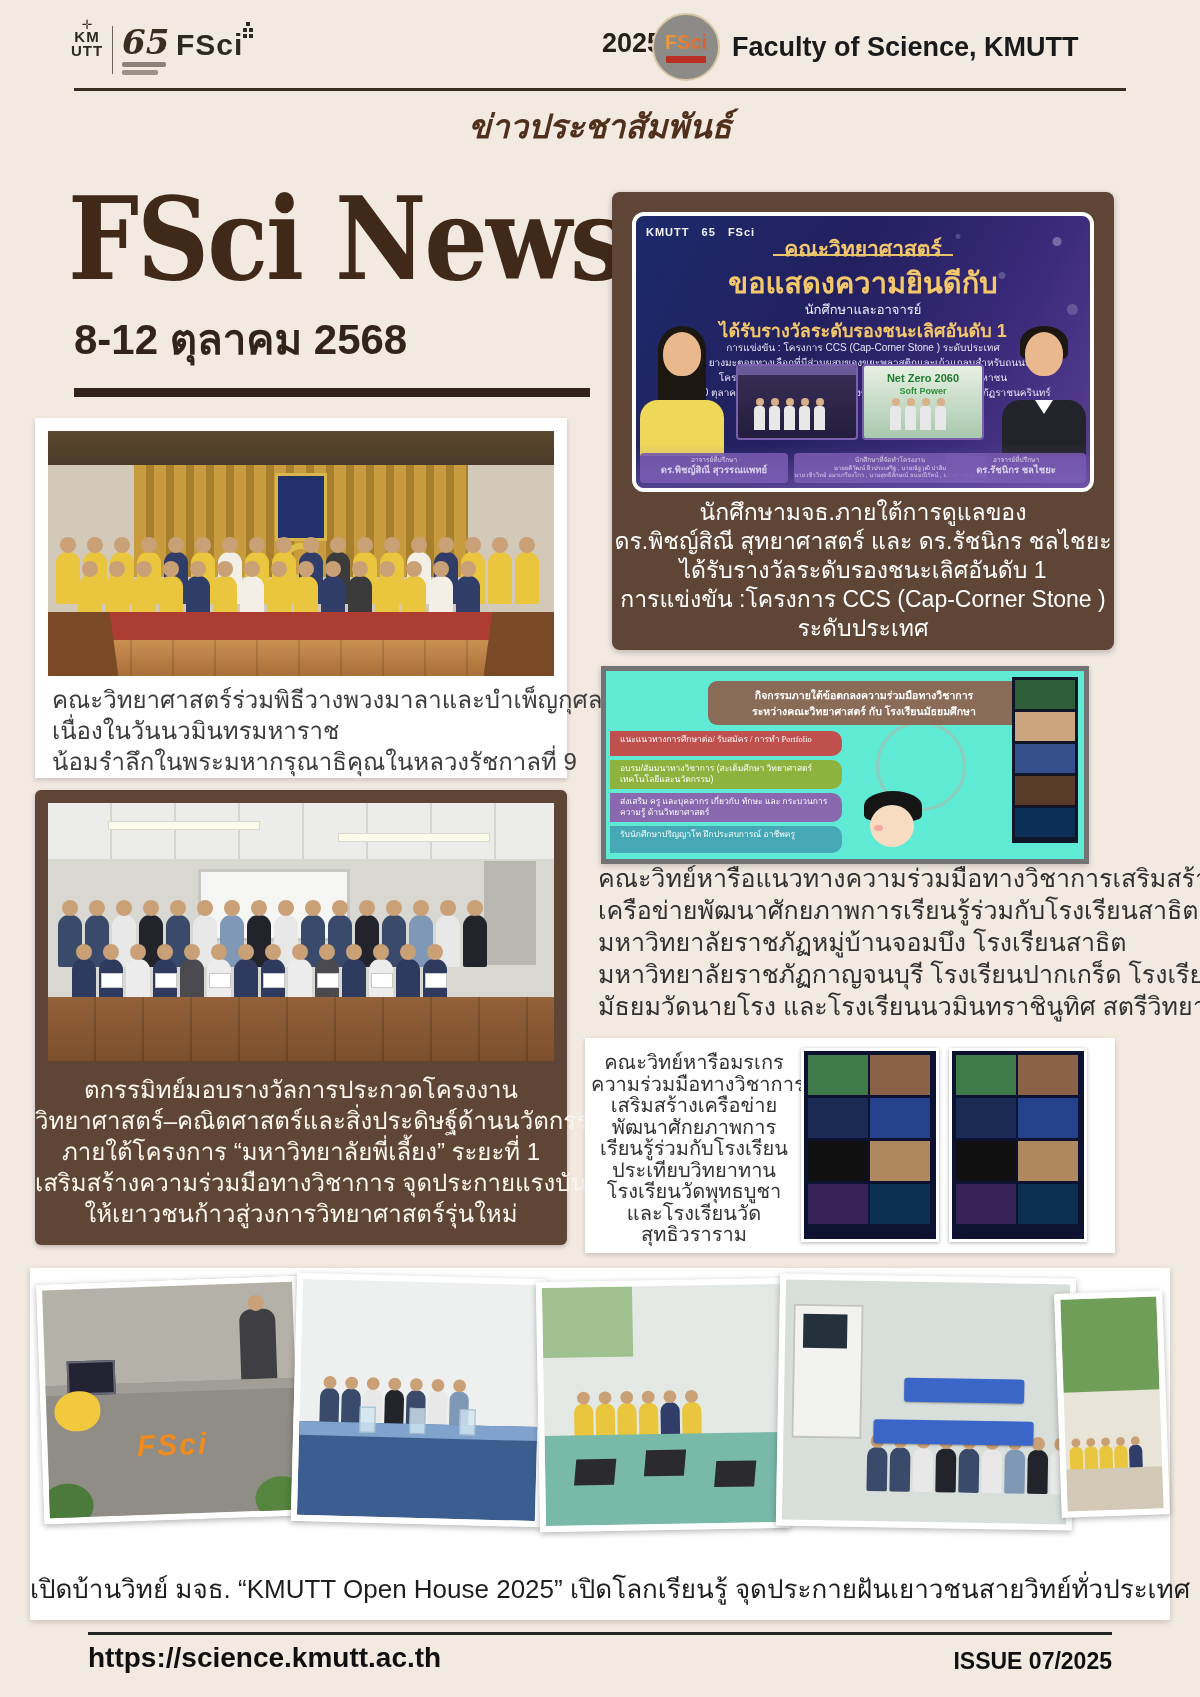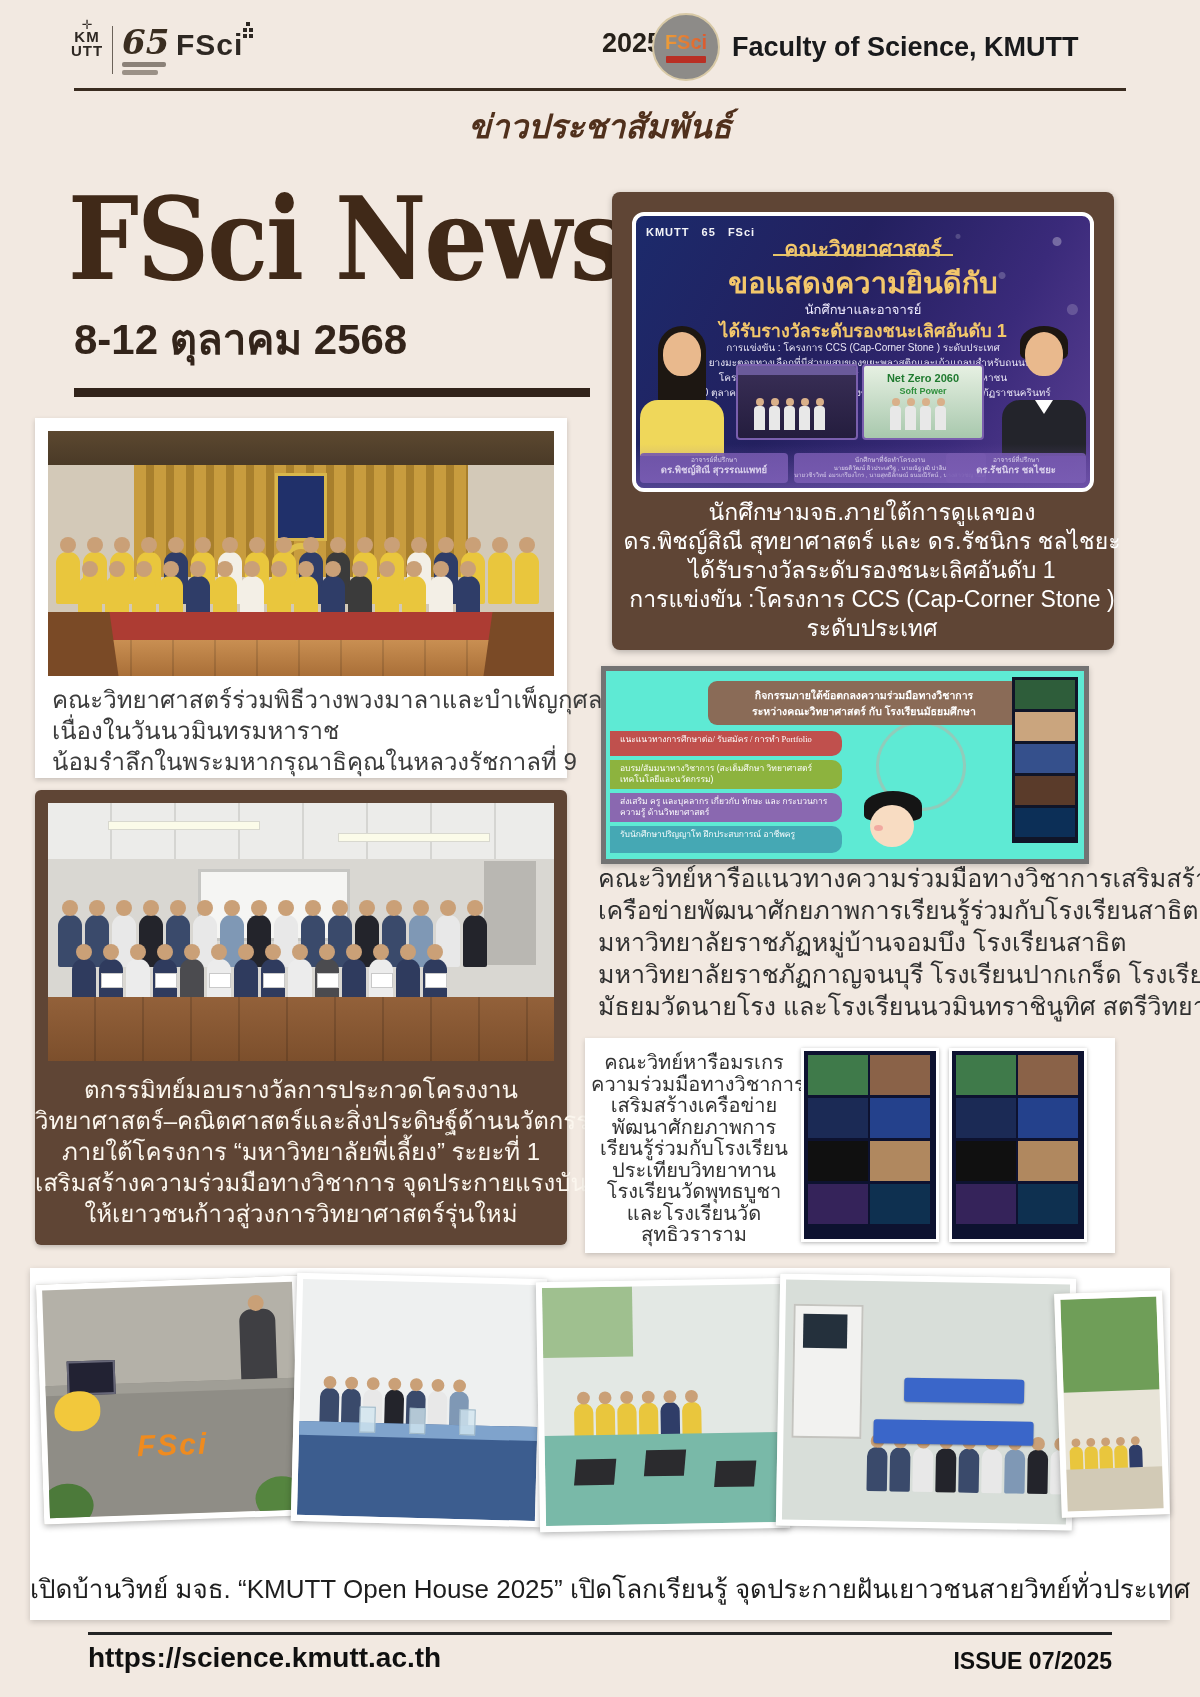--- a/index.html
+++ b/index.html
@@ -80,21 +80,21 @@
   .nz2{position:absolute;left:0;top:20px;width:100%;text-align:center;color:#2e8f3c;font-weight:bold;font-size:9px;}
   .tiny{position:absolute;display:flex;gap:4px;align-items:flex-end;}
   .tiny i{display:block;width:11px;height:24px;border-radius:4px 4px 0 0;background:#e8e8e8;position:relative;}
   .tiny i::before{content:"";position:absolute;top:-8px;left:2px;width:8px;height:8px;border-radius:50%;background:#d9b08a;}
   
   .bl{position:absolute;bottom:5px;height:30px;background:rgba(116,88,172,.9);border-radius:4px;
       color:#fff;text-align:center;overflow:hidden;}
   .bl .l1{display:block;font-size:6.5px;opacity:.85;margin-top:2px;}
   .bl .l2{display:block;font-size:9.5px;font-weight:bold;line-height:10px;}
   .bl .l3{display:block;font-size:6px;line-height:7px;}
-  #award-cap{left:0;top:306px;width:100%;text-align:center;color:#fff;font-size:23px;line-height:29px;margin-left:9px;}
+  #award-cap{left:0;top:306px;width:100%;text-align:center;color:#fff;font-size:23px;line-height:29px;}
 
   
   #story1{left:35px;top:418px;width:532px;height:360px;background:#fff;box-shadow:0 2px 5px rgba(0,0,0,.18);}
   #photo1{position:absolute;left:13px;top:13px;width:506px;height:245px;background:#d3c9b8;overflow:hidden;}
   #p1-beam{left:0;top:0;width:100%;height:34px;background:linear-gradient(#5c4830,#4a3a27);}
   #p1-curtain{left:86px;top:34px;width:334px;height:112px;
       background:repeating-linear-gradient(90deg,#c89c3e 0 12px,#a87f2c 12px 20px);}
   #p1-portrait{left:50%;top:42px;transform:translateX(-50%);width:46px;height:62px;background:#20306a;
       border:3px solid #d8b64a;}
   #p1-wreath{left:50%;top:112px;transform:translateX(-50%);width:26px;height:26px;border-radius:50%;

